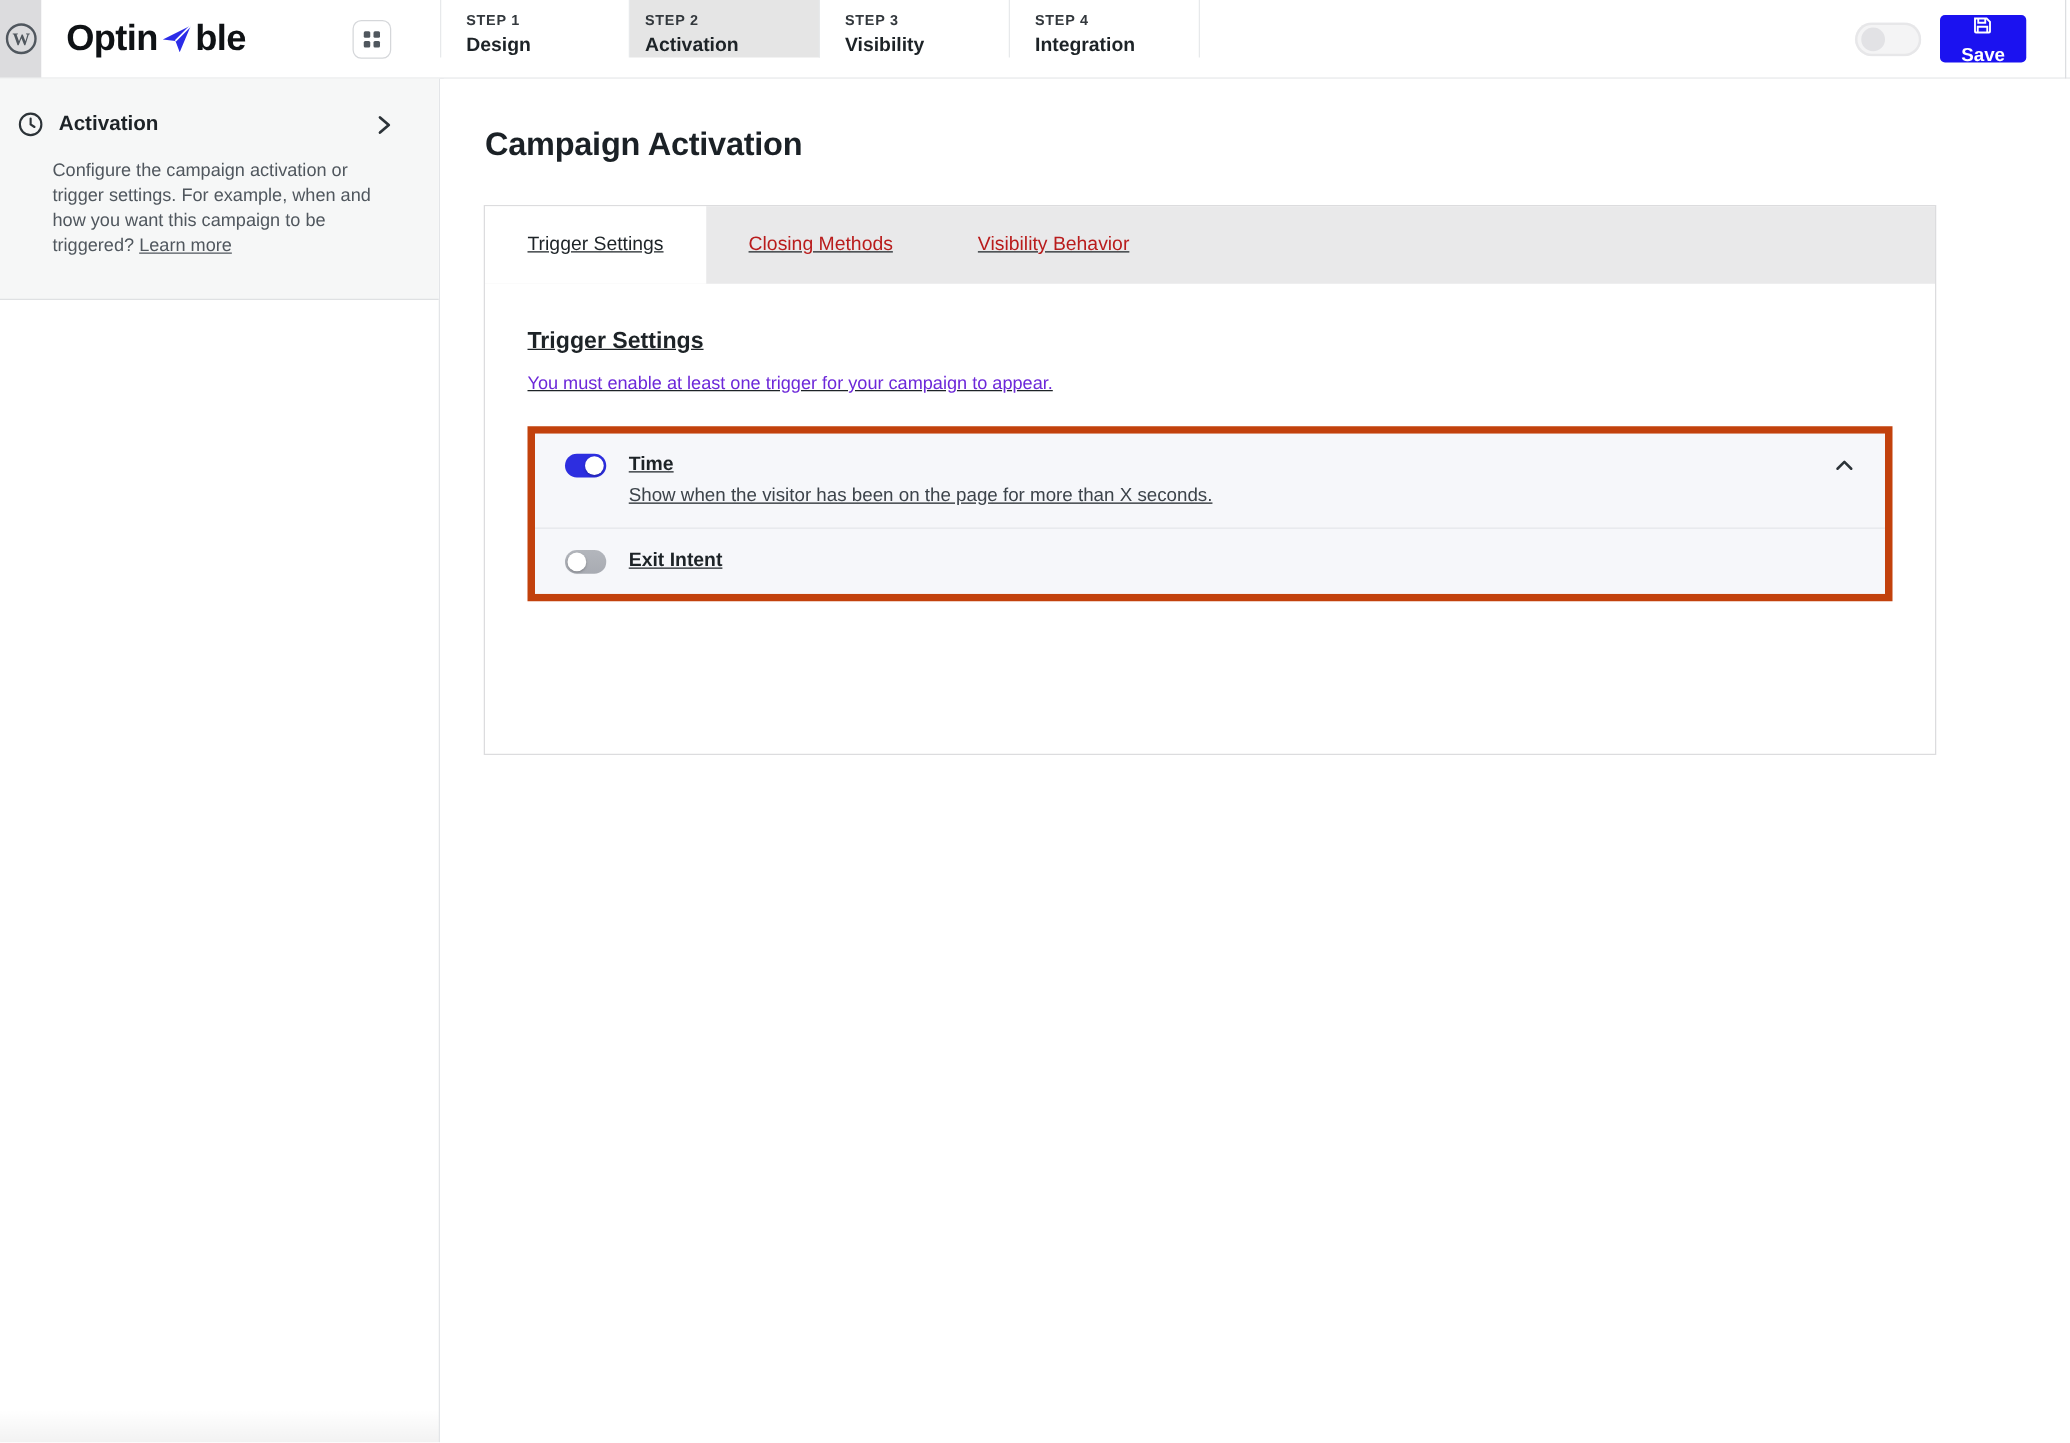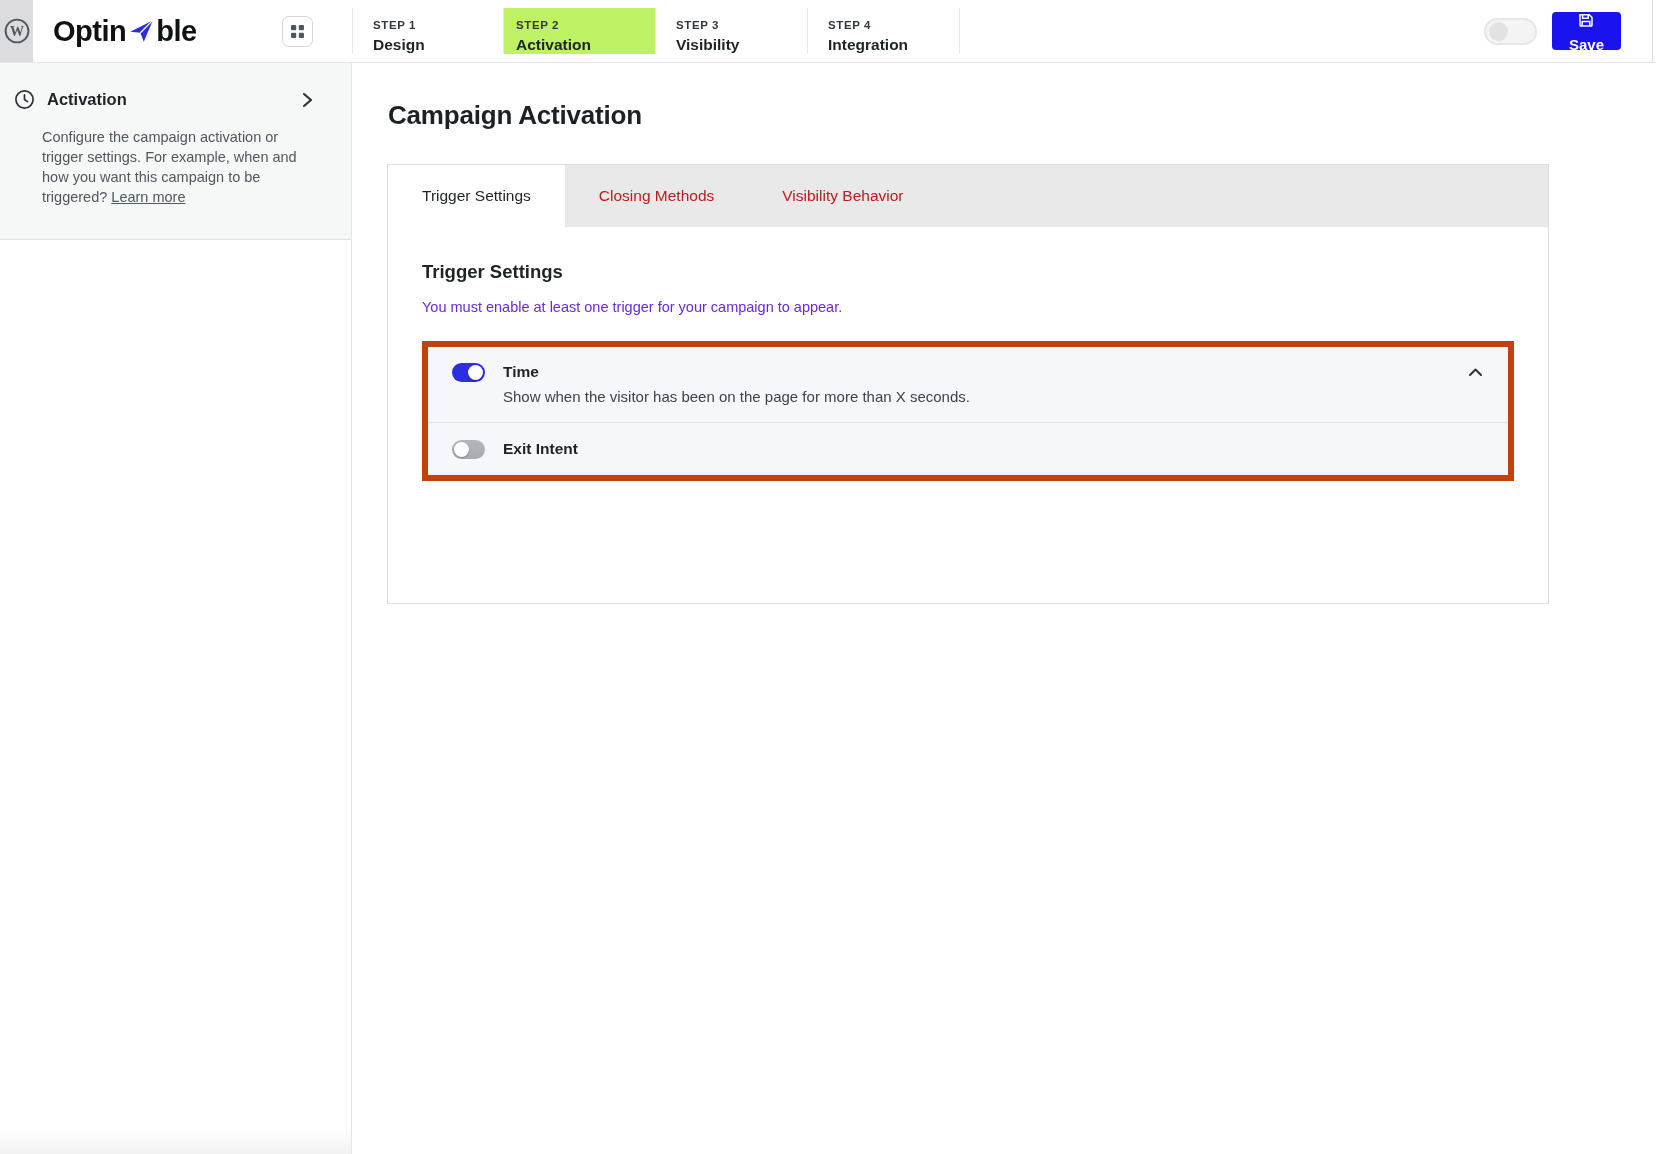--- a/index.html
+++ b/index.html
@@ -22,26 +22,26 @@
   .logo-area {
     flex:0 0 319px; display:flex; align-items:center; padding-left:20px;
   }
   .logo { display:flex; align-items:center; font-weight:800; font-size:29px; letter-spacing:-0.5px; color:#0f1215; }
   .logo .plane { margin:0 1px 2px 2px; }
   .apps-btn {
     margin-left:auto; margin-right:39px; width:31px; height:31px;
     border:1px solid #d5d7da; border-radius:7px; background:#fff;
     display:flex; align-items:center; justify-content:center; cursor:pointer;
   }
-  .steps { display:flex; align-items:center; }
+  .steps { display:flex; align-items:flex-start; }
   .step {
     width:152px; border-right:1px solid #e7e9eb; padding:11px 0 0 20px; cursor:pointer;
   }
   .step:first-child { border-left:1px solid #e7e9eb; }
-  .step.active { background:#bef264;padding-left:12px; }
+  .step.active { background:#e5e5e5;padding-left:12px; }
   .step .eyebrow { display:block; font-size:11.5px; font-weight:600; letter-spacing:0.6px; color:#33383d; }
   .step .name { display:block; margin-top:5px; font-size:15.5px; font-weight:700; color:#1d2327; }
   .topbar-right { margin-left:auto; display:flex; align-items:center; gap:15px; padding-right:35px; }
   .hdr-toggle {
     width:53px; height:27px; border-radius:14px; background:#f4f4f5;
     box-shadow:inset 0 0 0 2px #e7e7e9; position:relative; cursor:pointer;
   }
   .hdr-toggle .knob {
     position:absolute; left:5px; top:4px; width:19px; height:19px; border-radius:50%;
     background:#e2e2e5;
@@ -70,21 +70,21 @@
   .side-desc a { color:#50575e; text-decoration:underline; cursor:pointer; }
   .side-fade {
     position:absolute; bottom:0; left:0; width:351px; height:26px;
     background:linear-gradient(to bottom, rgba(0,0,0,0), rgba(0,0,0,0.05));
   }
 
   
   .main { position:absolute; top:63px; left:355px; width:1303px; height:1091px; background:#fff; }
   .page-title { margin:37px 0 0 33px; font-size:26px; font-weight:700; letter-spacing:-0.2px; color:#1b2126; }
   .card {
-    margin:33px 0 0 32px; width:1162px; border:1px solid #dcdcde; background:#fff;
+    margin:33px 0 0 32px; width:1162px; border:1px solid #dcdcde; background:#fff;text-decoration:underline;
   }
   .tabs { display:flex; height:62px; background:#e9e9ea; }
   .tab {
     padding:0 34px; display:flex; align-items:center; font-size:15.5px; color:#b91c1c; cursor:pointer;
   }
   .tab.active { background:#fff; color:#1d2327; }
   .card-body { padding:20px 34px 122px 34px; }
   .section-title { margin-top:14px; font-size:18.5px; font-weight:700; color:#1d2327; }
   .section-sub { margin-top:16px; font-size:14.5px; color:#6d28d9; }
   .trigger-group { margin-top:26px; border:6px solid #c2410c; }

